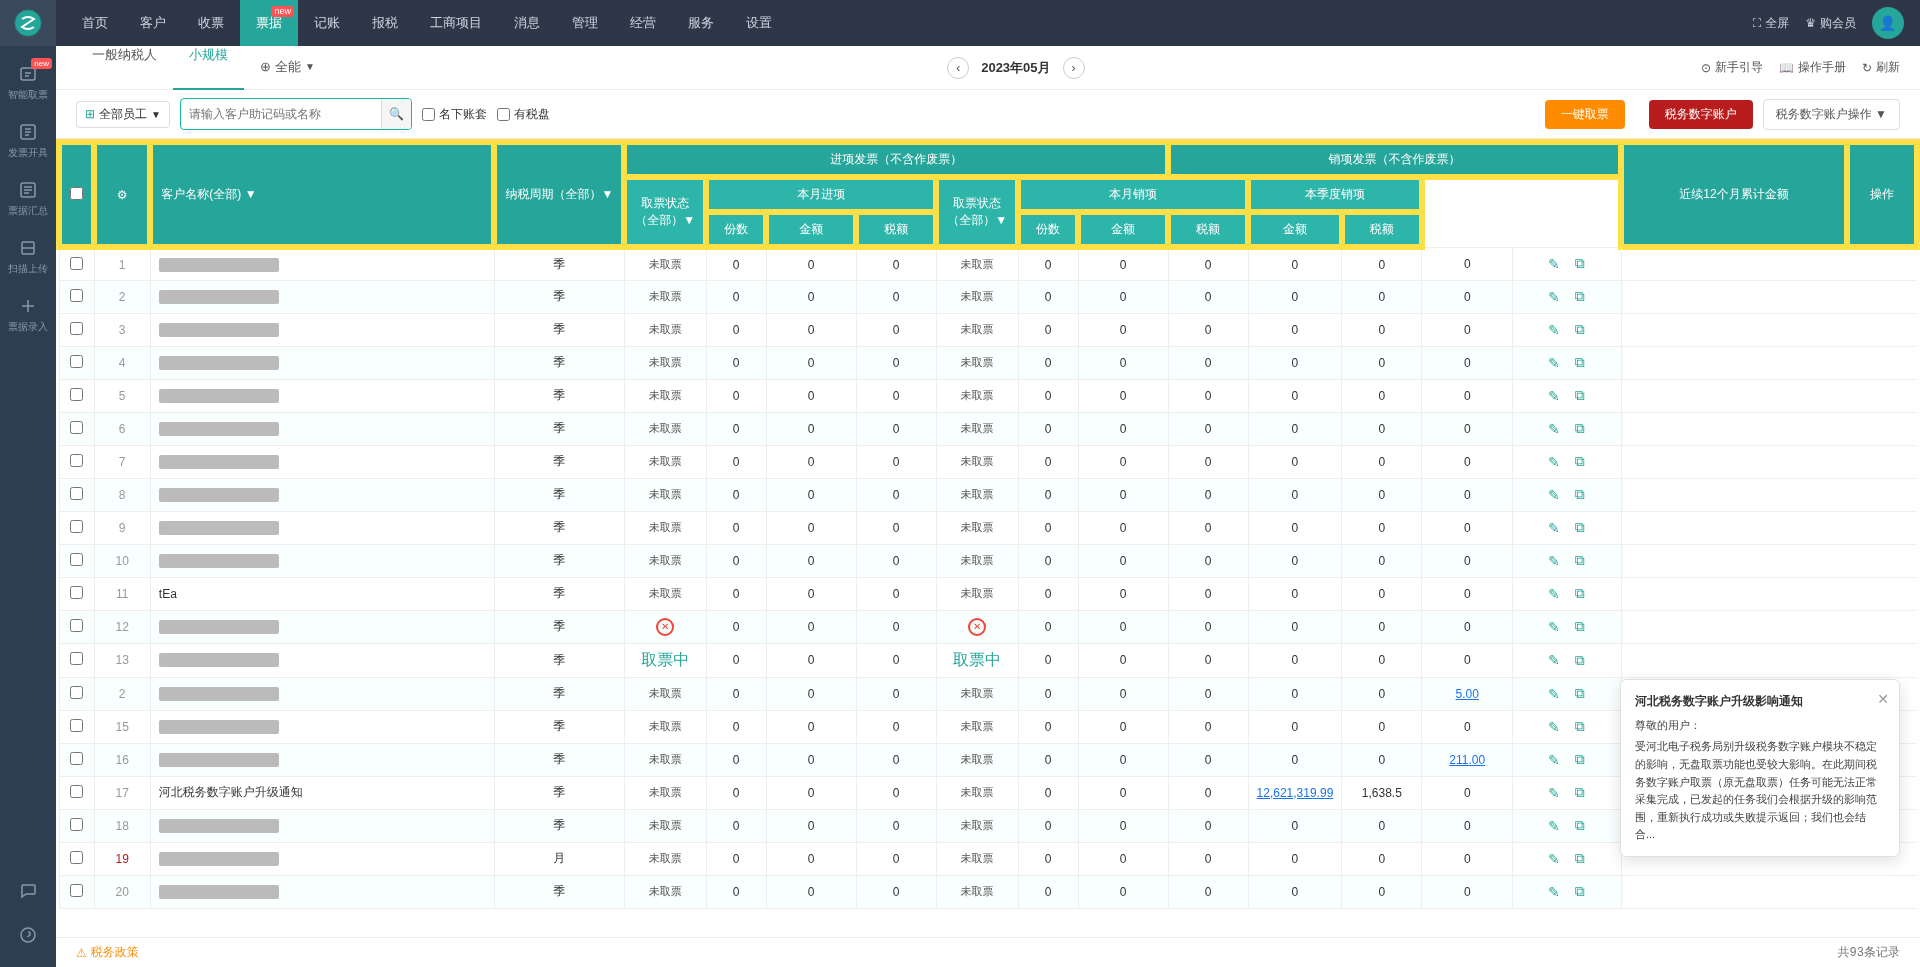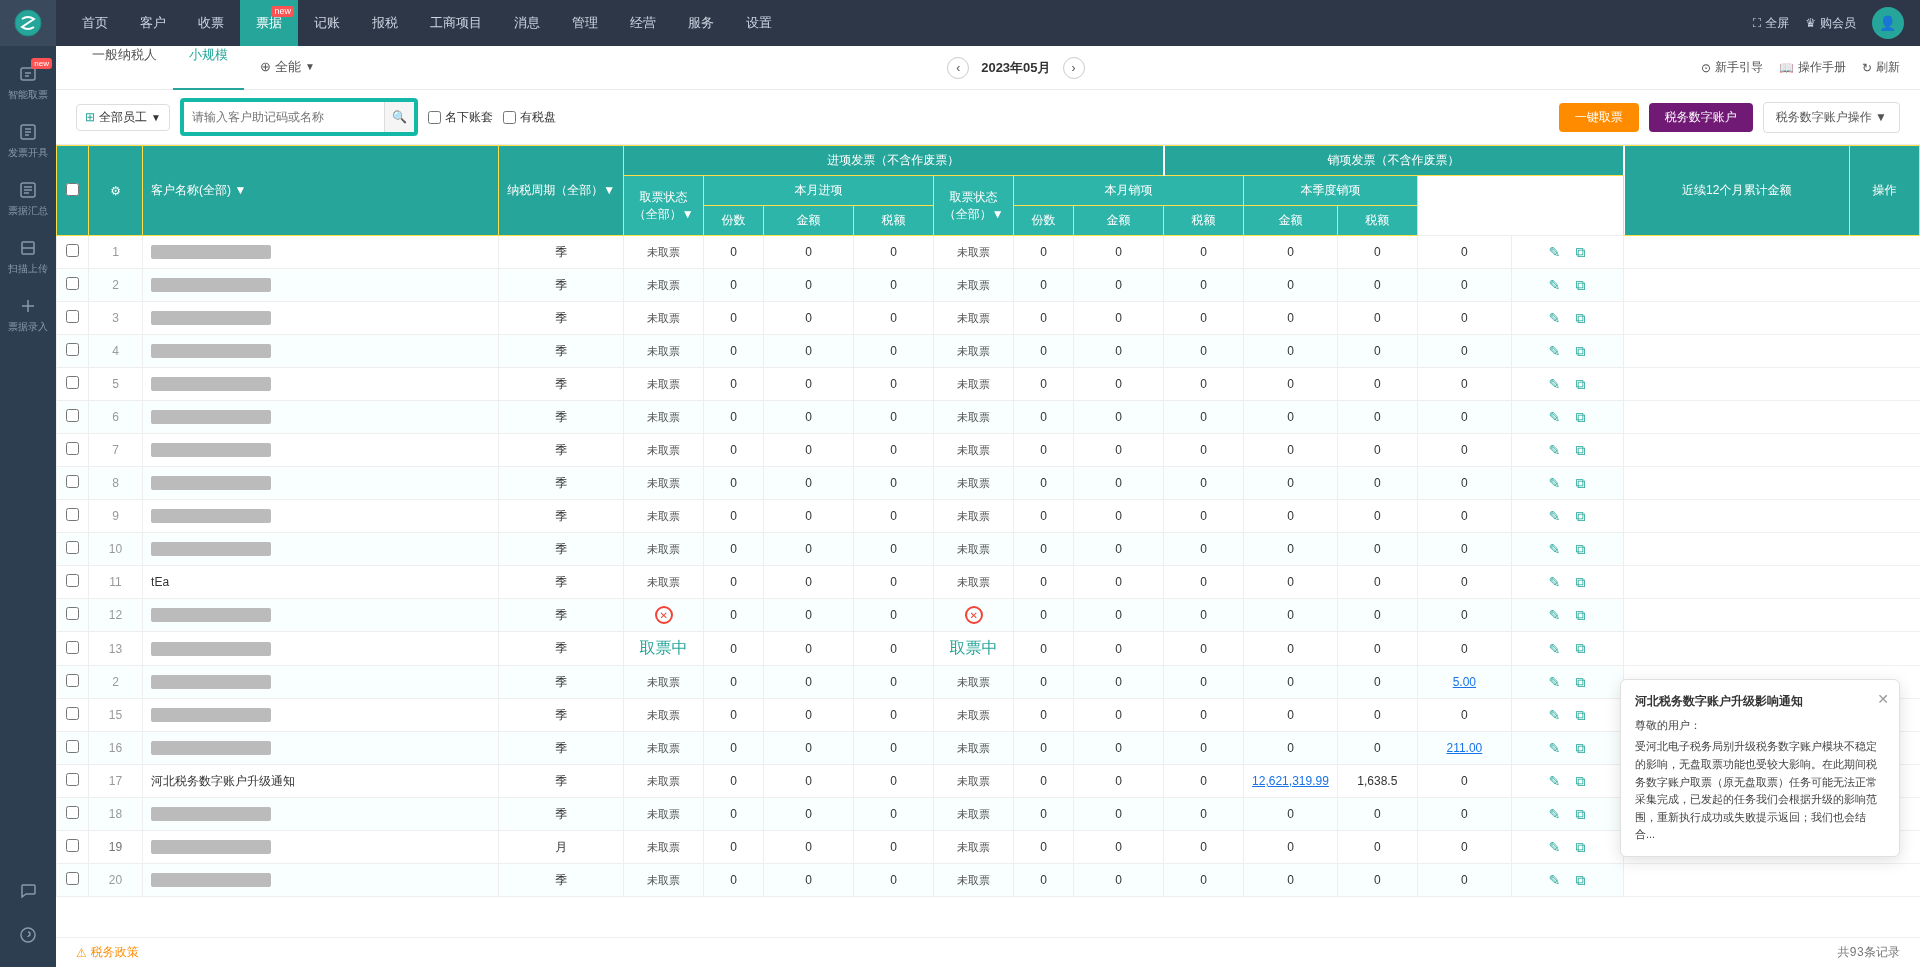--- a/index.html
+++ b/index.html
@@ -222,21 +222,21 @@
       padding: 4px 8px;
       gap: 4px;
       cursor: pointer;
       font-size: 12px;
       background: #fff;
       min-width: 90px;
     }
     .toolbar-search {
       display: flex;
       align-items: center;
-      border: 4px solid #14b8a6;
+      border: 1px solid #14b8a6;
       border-radius: 4px;
       overflow: hidden;
     }
     .toolbar-search input {
       border: none;
       outline: none;
       padding: 4px 8px;
       font-size: 12px;
       width: 200px;
     }
@@ -266,27 +266,28 @@
     .btn-primary {
       background: #ff8c00;
       color: #fff;
       border: none;
       padding: 6px 16px;
       border-radius: 4px;
       cursor: pointer;
       font-size: 12px;
     }
     .btn-teal {
-      background: #701a75;
+      background: #b91c1c;
       color: #fff;
       border: none;
       padding: 6px 16px;
       border-radius: 4px;
       cursor: pointer;
       font-size: 12px;
+      margin-left: 14px;
     }
     .btn-outline {
       background: #fff;
       color: #555;
       border: 1px solid #ddd;
       padding: 6px 12px;
       border-radius: 4px;
       cursor: pointer;
       font-size: 12px;
       display: flex;
@@ -309,21 +310,21 @@
     thead {
       background: #26a69a;
       color: #fff;
       position: sticky;
       top: 0;
       z-index: 10;
     }
     thead tr th {
       padding: 6px 8px;
       text-align: center;
-      border: 1px solid #fde047;
+      border: 6px solid #fde047;
       font-weight: normal;
       white-space: nowrap;
     }
     thead .th-group {
       background: #26a69a;
     }
     .th-sub {
       background: #2eb5a9;
     }
     tbody tr {
@@ -1100,21 +1101,21 @@
               <td>0</td>
               <td>
       <div class="op-icons">
         <span class="op-icon" title="编辑">✎</span>
         <span class="op-icon" title="复制">⧉</span>
       </div>
     </td>
             </tr>
             <tr style="background: rgb(255, 255, 255);">
               <td class="col-check"><input type="checkbox" style=""></td>
-              <td class=""><span style="color:#737373;cursor:pointer;">19</span></td>
+              <td class=""><span style="color:#b91c1c;cursor:pointer;">19</span></td>
               <td class="col-name td-left"><span class="blurred-text" style="background:#bbb;min-width:120px;display:inline-block;">&nbsp;&nbsp;&nbsp;&nbsp;&nbsp;&nbsp;&nbsp;&nbsp;&nbsp;&nbsp;&nbsp;&nbsp;&nbsp;&nbsp;&nbsp;&nbsp;&nbsp;&nbsp;&nbsp;&nbsp;</span></td>
               <td class="col-period">月</td>
               <td class=""><span class="status-unget">未取票</span></td>
               <td class="">0</td>
               <td class="">0</td>
               <td class="">0</td>
               <td class=""><span class="status-unget">未取票</span></td>
               <td class="">0</td>
               <td class="">0</td>
               <td class="">0</td>

